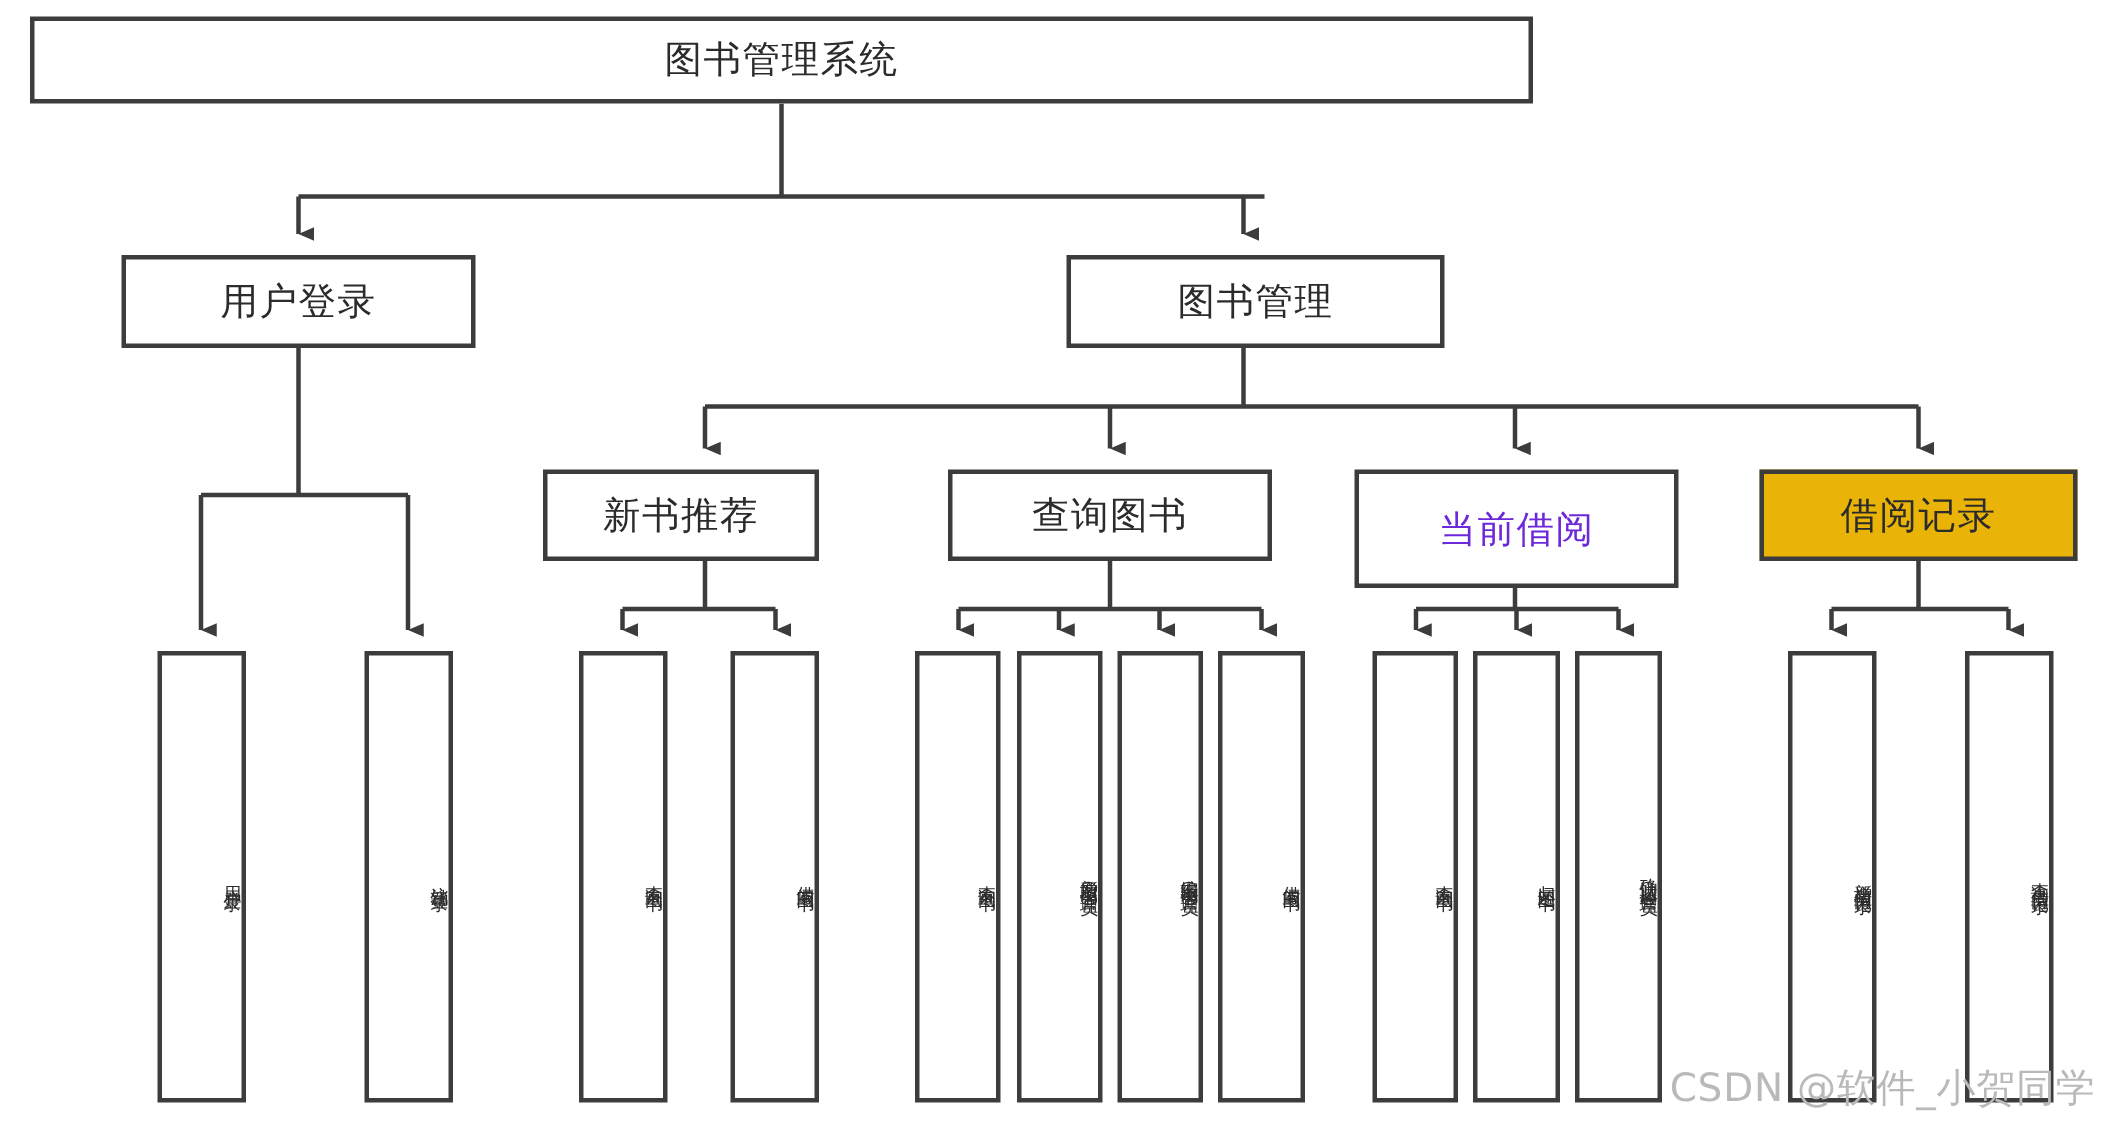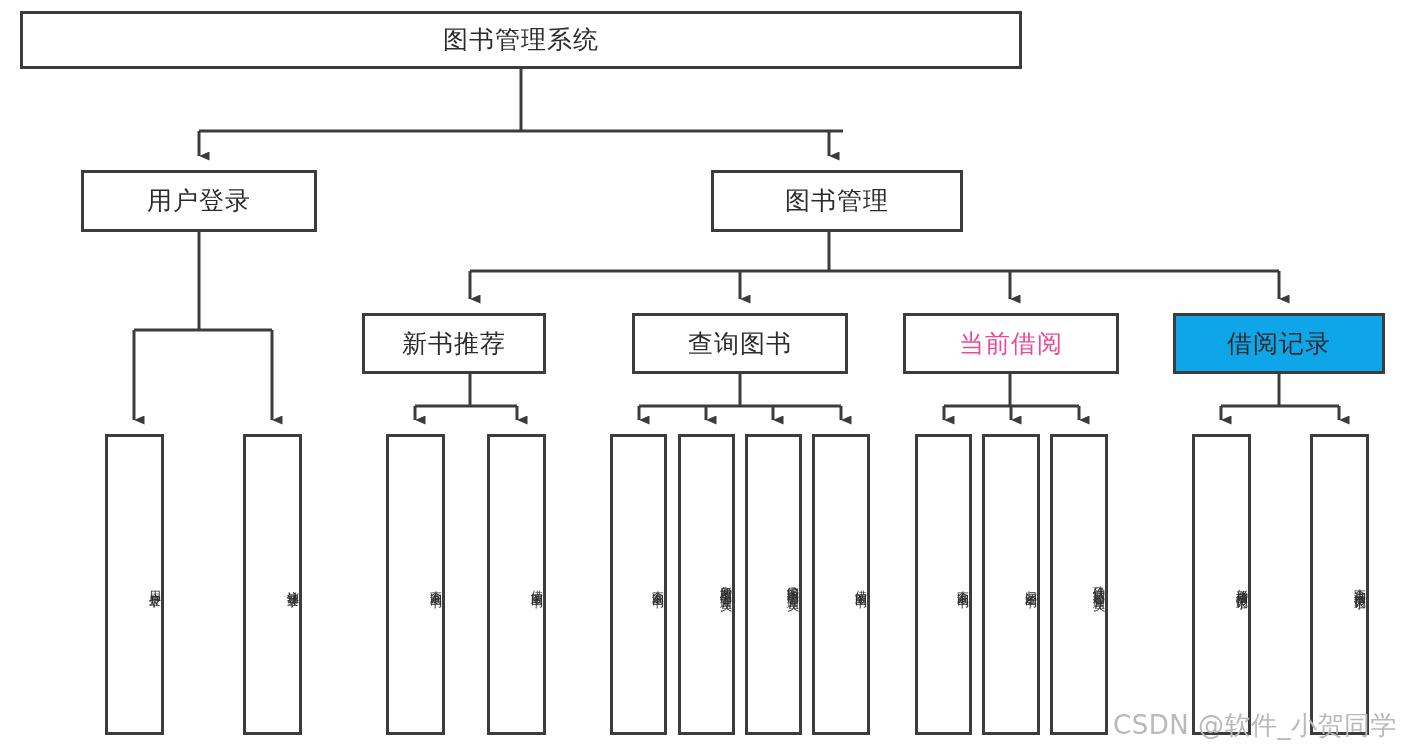--- a/index.html
+++ b/index.html
@@ -130,22 +130,22 @@
     </g>
   </svg>
 
   <div class="node horizontal" id="node-root" style="left: 20px; top: 11px; width: 1002px; height: 58px; border-color: rgb(60, 60, 60); background: rgb(255, 255, 255); color: rgb(43, 43, 43);">图书管理系统</div>
 
   <div class="node horizontal" style="left: 81px; top: 170px; width: 236px; height: 62px; border-color: rgb(60, 60, 60); background: rgb(255, 255, 255); color: rgb(43, 43, 43);">用户登录</div>
   <div class="node horizontal" style="left: 711px; top: 170px; width: 252px; height: 62px; border-color: rgb(60, 60, 60); background: rgb(255, 255, 255); color: rgb(43, 43, 43);">图书管理</div>
 
   <div class="node horizontal" style="left: 362px; top: 313px; width: 184px; height: 61px; border-color: rgb(60, 60, 60); background: rgb(255, 255, 255); color: rgb(43, 43, 43);">新书推荐</div>
   <div class="node horizontal" style="left: 632px; top: 313px; width: 216px; height: 61px; border-color: rgb(60, 60, 60); background: rgb(255, 255, 255); color: rgb(43, 43, 43);">查询图书</div>
-  <div class="node horizontal" style="left: 903px; top: 313px; width: 216px; height: 61px; border-color: rgb(60, 60, 60); background: rgb(255, 255, 255); color: #ec4899;">当前借阅</div>
-  <div class="node horizontal" style="left: 1173px; top: 313px; width: 212px; height: 61px; border-color: rgb(60, 60, 60); background: #0ea5e9; color: rgb(43, 43, 43);">借阅记录</div>
+  <div class="node horizontal" style="left: 903px; top: 313px; width: 216px; height: 79px; border-color: rgb(60, 60, 60); background: rgb(255, 255, 255); color: #6d28d9;">当前借阅</div>
+  <div class="node horizontal" style="left: 1173px; top: 313px; width: 212px; height: 61px; border-color: rgb(60, 60, 60); background: #eab308; color: rgb(43, 43, 43);">借阅记录</div>
 
   <div class="node vertical" style="left: 105px; top: 434px; width: 59px; height: 301px; border-color: rgb(60, 60, 60); background: rgb(255, 255, 255); color: rgb(43, 43, 43); font-size: 12px;">用户登录</div>
   <div class="node vertical" style="left: 243px; top: 434px; width: 59px; height: 301px; border-color: rgb(60, 60, 60); background: rgb(255, 255, 255); color: rgb(43, 43, 43); font-size: 12px;">注销登录</div>
   <div class="node vertical" style="left: 386px; top: 434px; width: 59px; height: 301px; border-color: rgb(60, 60, 60); background: rgb(255, 255, 255); color: rgb(43, 43, 43); font-size: 12px;">查询图书</div>
   <div class="node vertical" style="left: 487px; top: 434px; width: 59px; height: 301px; border-color: rgb(60, 60, 60); background: rgb(255, 255, 255); color: rgb(43, 43, 43); font-size: 12px;">借阅图书</div>
   <div class="node vertical" style="left: 610px; top: 434px; width: 57px; height: 301px; border-color: rgb(60, 60, 60); background: rgb(255, 255, 255); color: rgb(43, 43, 43); font-size: 12px;">查询图书</div>
   <div class="node vertical" style="left: 678px; top: 434px; width: 57px; height: 301px; border-color: rgb(60, 60, 60); background: rgb(255, 255, 255); color: rgb(43, 43, 43); font-size: 12px;">新增图书（管理员）</div>
   <div class="node vertical" style="left: 745px; top: 434px; width: 57px; height: 301px; border-color: rgb(60, 60, 60); background: rgb(255, 255, 255); color: rgb(43, 43, 43); font-size: 12px;">编辑图书（管理员）</div>
   <div class="node vertical" style="left: 812px; top: 434px; width: 58px; height: 301px; border-color: rgb(60, 60, 60); background: rgb(255, 255, 255); color: rgb(43, 43, 43); font-size: 12px;">借阅图书</div>
   <div class="node vertical" style="left: 915px; top: 434px; width: 57px; height: 301px; border-color: rgb(60, 60, 60); background: rgb(255, 255, 255); color: rgb(43, 43, 43); font-size: 12px;">查询图书</div>

